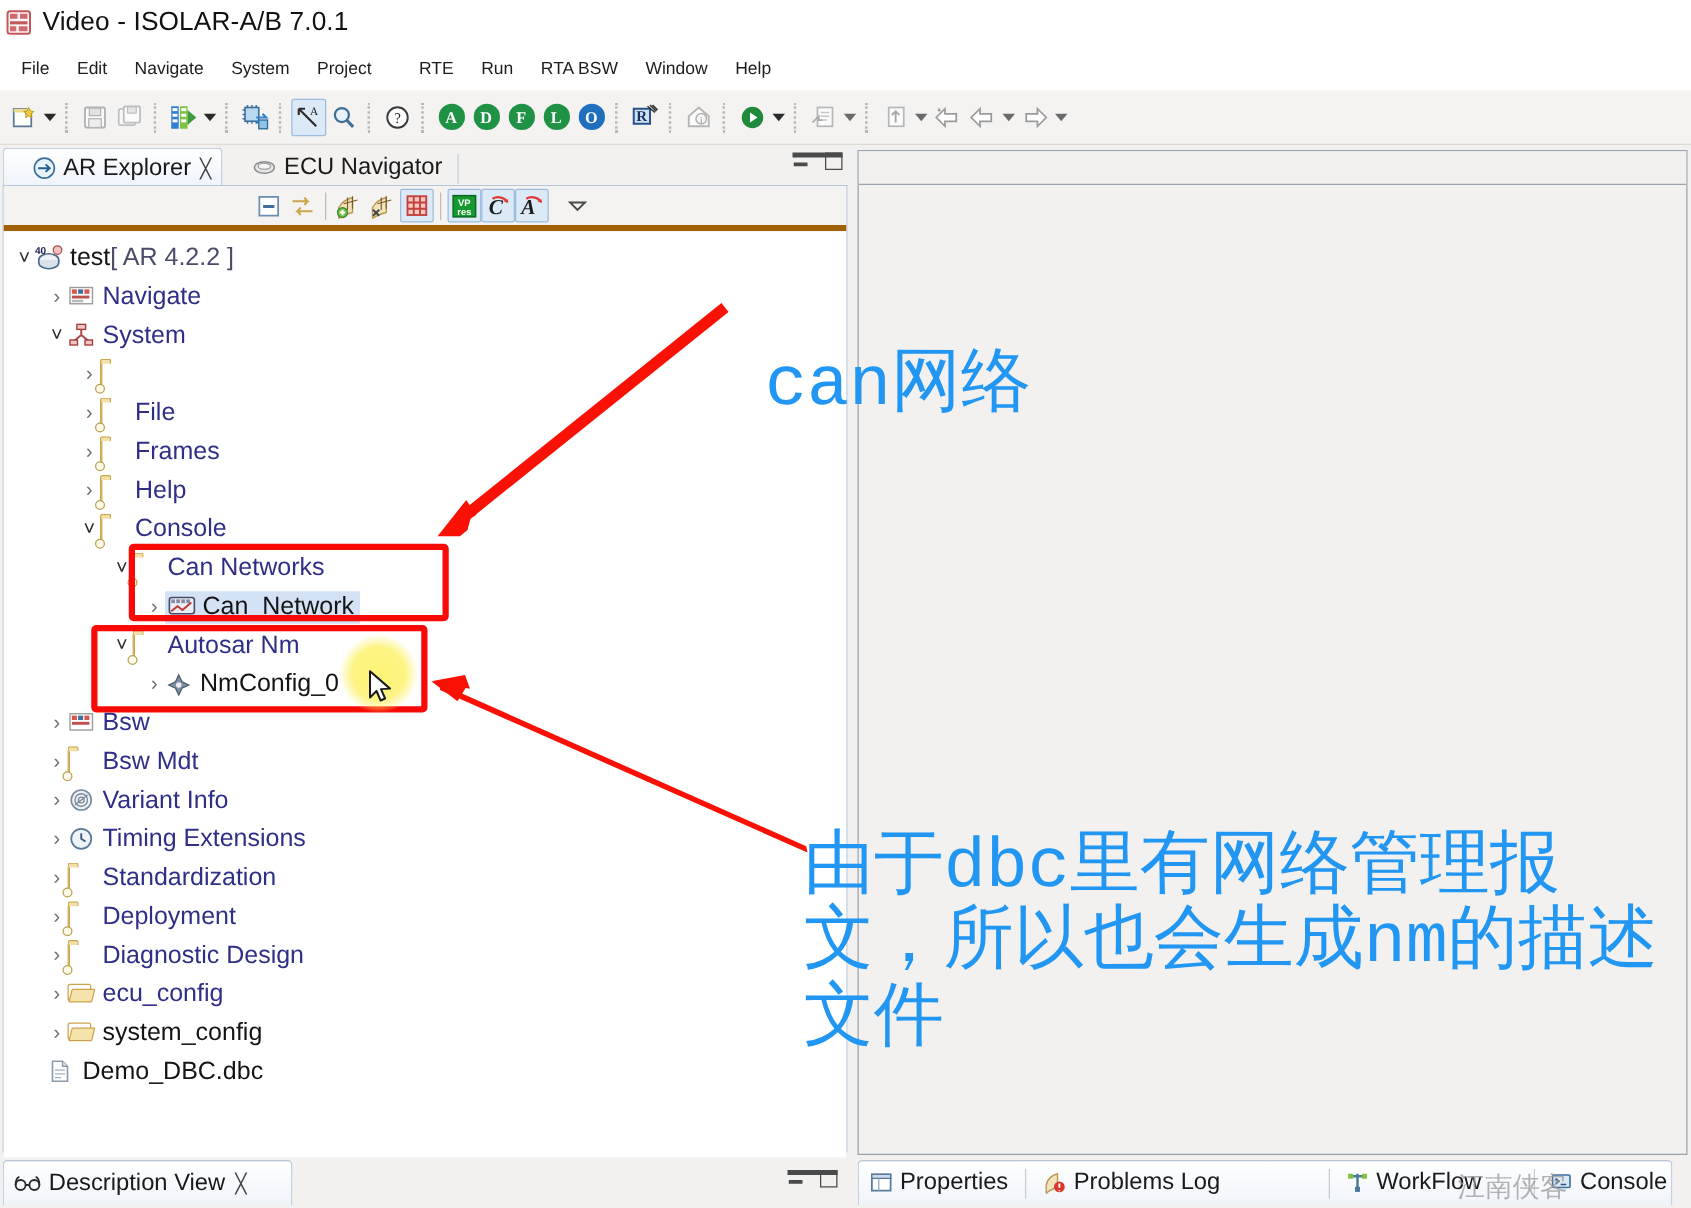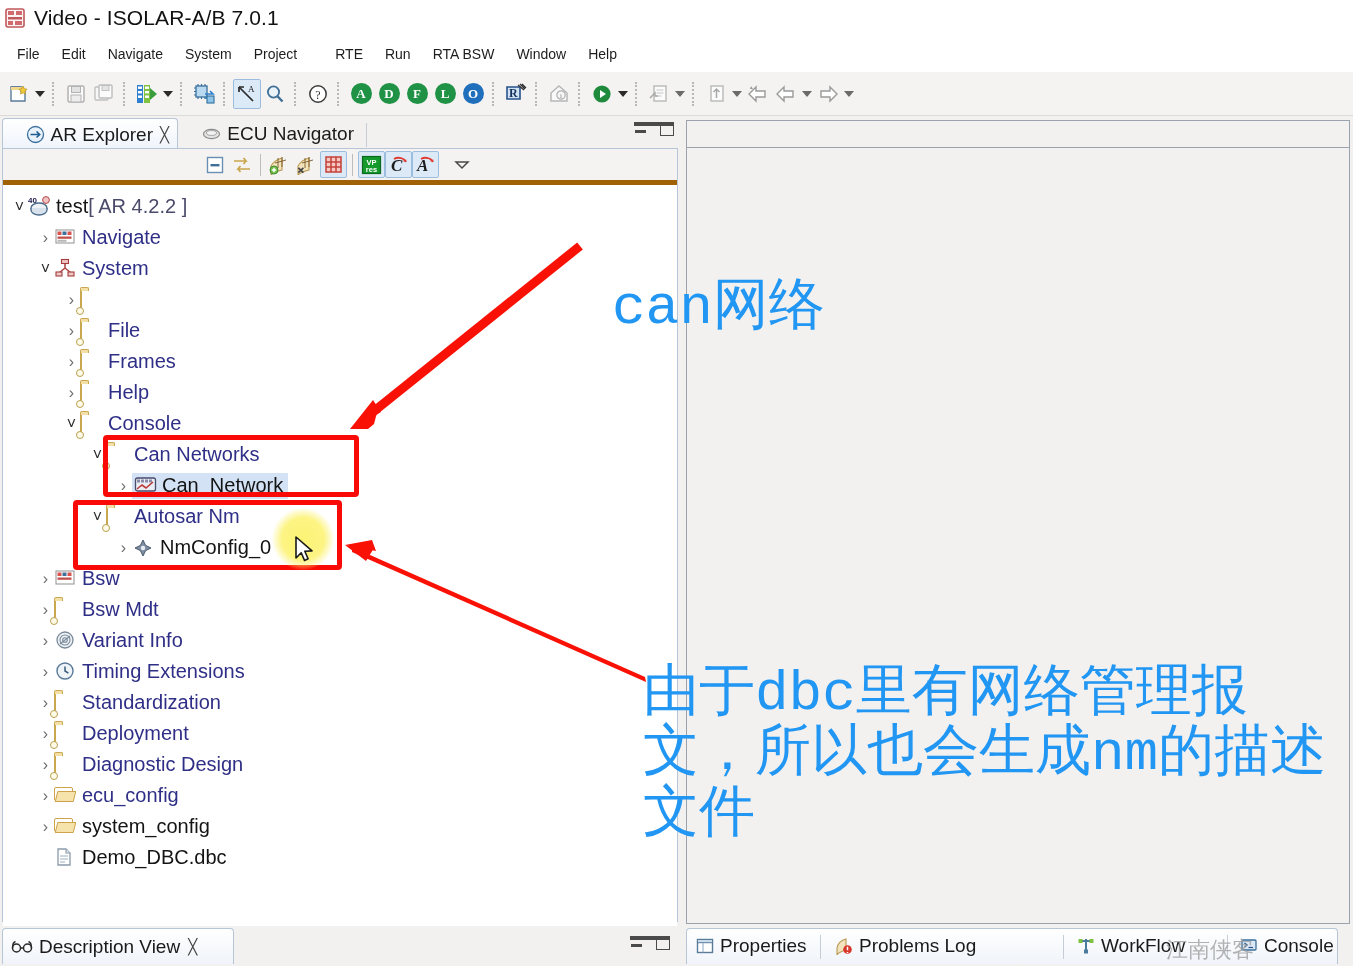--- a/index.html
+++ b/index.html
@@ -622,21 +622,21 @@
           <span class="ticon"><span class="ic-openfolder"></span></span>
           <span class="tlab">ecu_config</span>
         </div>
 
         <div class="trow" style="padding-left:34px">
           <span class="tw">›</span>
           <span class="ticon"><span class="ic-openfolder"></span></span>
           <span class="tlab dark">system_config</span>
         </div>
 
-        <div class="trow" style="padding-left:51px">
+        <div class="trow" style="padding-left:35px">
           <span class="ticon">
             <svg width="20" height="20" viewBox="0 0 20 20">
               <path d="M4 2h8l4 4v12H4z" fill="#fff" stroke="#8a9aaa" stroke-width="1.3"></path>
               <path d="M12 2v4h4" fill="#dfe7ef" stroke="#8a9aaa" stroke-width="1.1"></path>
               <g stroke="#9ab0c4" stroke-width="1">
                   <line x1="6" y1="9" x2="14" y2="9"></line>
                   <line x1="6" y1="12" x2="14" y2="12"></line>
                   <line x1="6" y1="15" x2="11" y2="15"></line>
                 </g>
             </svg>

